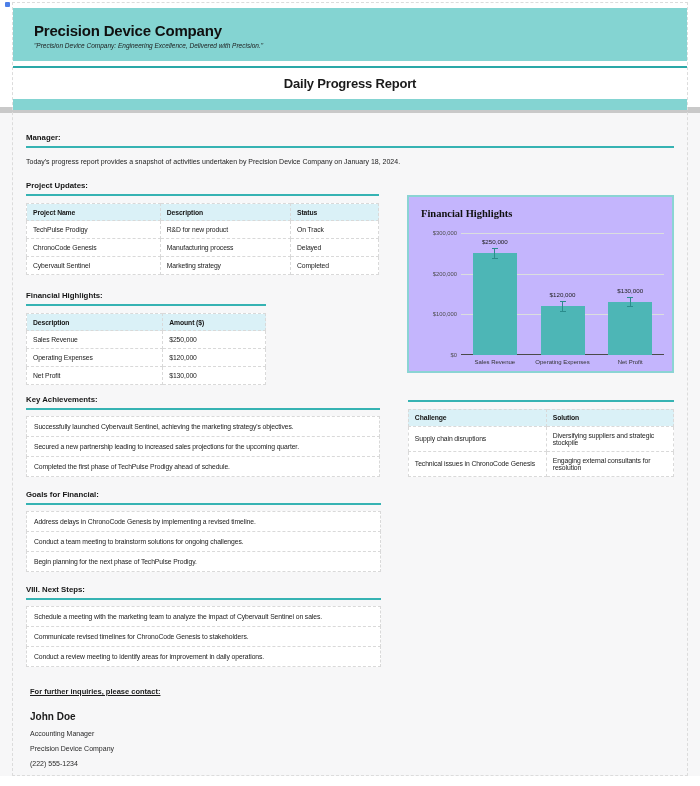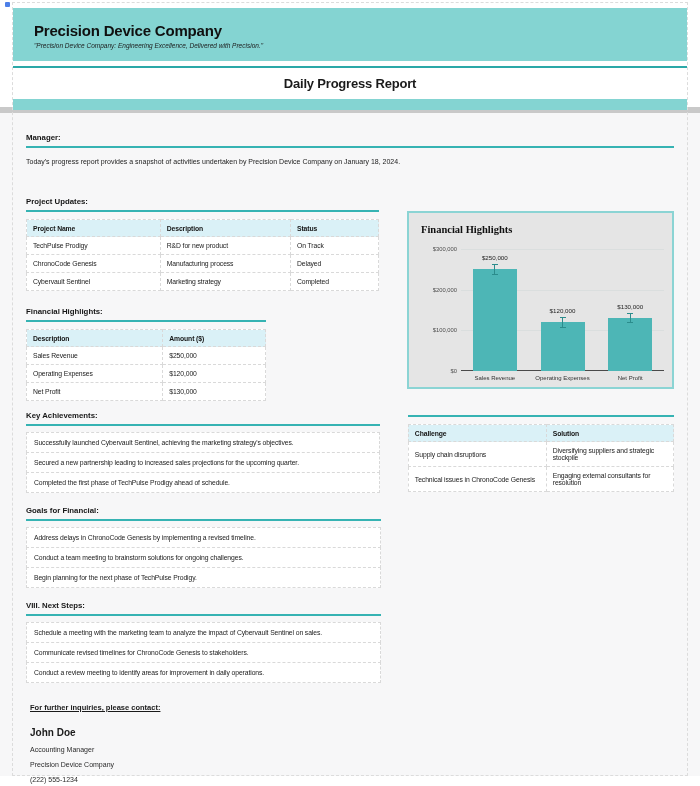--- a/index.html
+++ b/index.html
@@ -20,40 +20,40 @@
   .title-band { height:31px; background:#fff; text-align:center; line-height:31px; font-size:13px; font-weight:bold; letter-spacing:-0.2px; }
   .teal-thin { height:11px; background:#84d4d2; }
   .strip-space { height:6px; }
 
   .content { padding:17px 13px 0 13px; }
 
   .sec-heading { font-size:7.8px; font-weight:bold; color:#161616; }
   .sec-underline { height:2px; background:#36b3b3; margin-top:4px; }
   .overview-text { font-size:7px; margin-top:10px; color:#222; }
 
-  .row1 { display:flex; margin-top:32px; }
+  .row1 { display:flex; margin-top:16px; }
   .col-left { width:355px; }
   .col-right { width:267px; margin-left:28px; }
 
   table { border-collapse:collapse; margin-top:7px; background:#fff; width:100%; }
   th, td { border:1px dashed #d9d9d9; font-size:6.8px; text-align:left; padding:5px 6px; color:#222; letter-spacing:-0.1px; }
   th { background:#daf1f7; font-weight:bold; color:#151515; padding:4.5px 6px; }
   .fin-section { margin-top:16px; width:240px; }
   .proj-table col.c1{width:38%} .proj-table col.c2{width:37%} .proj-table col.c3{width:25%}
   .fin-table col.c1{width:57%} .fin-table col.c2{width:43%}
   .chal-table col.c1{width:52%} .chal-table col.c2{width:48%}
 
   .item-list { margin-top:7px; }
   .item-box { background:#fff; border:1px dashed #d9d9d9; font-size:6.8px; padding:6px 7px; margin-top:-1px; color:#222; letter-spacing:-0.1px; }
 
-  .row2 { display:flex; margin-top:10px; align-items:flex-start; }
+  .row2 { display:flex; margin-top:10px; align-items:center; }
   .goals-section, .next-section { margin-top:13px; width:355px; }
 
   
-  .chart-panel { width:267px; margin-top:14px; background:#e5e5e5; border:2px solid #8bd4d4; padding:11px 4px 9px 12px; height:178px; }
+  .chart-panel { width:267px; margin-top:14px; background:#c4b5fd; border:2px solid #8bd4d4; padding:11px 4px 9px 12px; height:178px; }
   .chart-title { font-family:"Liberation Serif", serif; font-size:10.5px; font-weight:bold; color:#101010; }
   .plot-wrap { position:relative; margin:14px 4px 0 40px; height:122px; }
   .gridline { position:absolute; left:0; right:0; height:1px; background:#dadede; }
   .axis-x { position:absolute; left:0; right:0; bottom:0; height:1px; background:#4a4a4a; }
   .ytick { position:absolute; left:-42px; width:38px; text-align:right; font-size:5.8px; color:#4d4d4d; transform:translateY(-50%); }
   .bars { position:absolute; left:0; right:0; top:0; bottom:0; display:flex; }
   .bar-group { position:relative; flex:1; height:100%; }
   .bar { position:absolute; bottom:0; left:50%; transform:translateX(-50%); width:44px; background:#4db6b6; }
   .errbar { position:absolute; left:50%; width:1px; margin-left:-0.5px; background:#2b8c8c; }
   .errbar::before, .errbar::after { content:""; position:absolute; left:-2.5px; width:6px; height:1px; background:#2b8c8c; }

